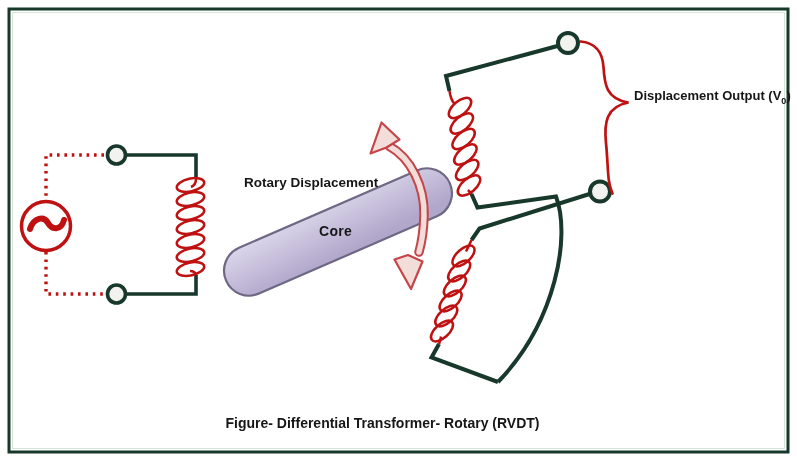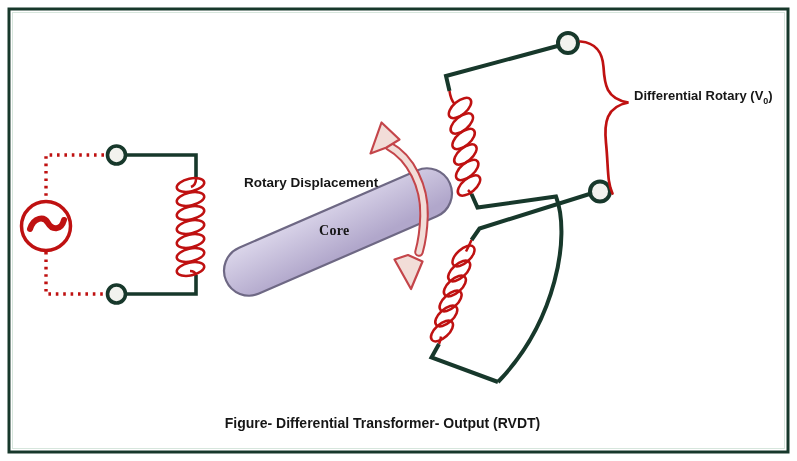--- a/index.html
+++ b/index.html
@@ -24,21 +24,21 @@
     overflow:hidden;
   }
   .stage svg{position:absolute;left:0;top:0;}
   .lbl{
     position:absolute;
     color:var(--text-ink);
     font-weight:bold;
     white-space:nowrap;
   }
   .lbl-rotary{left:244px;top:143px;font-size:13.5px;margin-top:32px;}
-  .lbl-core{left:319px;top:223px;font-size:14px;letter-spacing:.3px;font-family:Liberation Serif, serif;}
+  .lbl-core{left:319px;top:223px;font-size:14px;letter-spacing:.3px;}
   .lbl-output{left:634px;top:88px;font-size:13px;}
   .lbl-output sub{font-size:9px;}
   .lbl-caption{left:0;top:415px;width:797px;padding-right:32px;box-sizing:border-box;text-align:center;font-size:14px;}
 </style>
 </head>
 <body>
 
 <div class="stage">
   <svg width="797" height="461" viewBox="0 0 797 461">
     <defs>
@@ -128,16 +128,16 @@
       <path d="M 389 146 C 411 158 425 187 424 216 C 423.5 233 421 245 419 252" style="fill:none;stroke:var(--arrow-fill);stroke-width:5.5;stroke-linecap:round"></path>
       <polygon points="381.5,122.5 370.5,153.5 386.5,147.5 399.5,139.5" style="fill:var(--arrow-fill);stroke:var(--arrow-red);stroke-width:2.2;stroke-linejoin:round"></polygon>
       <polygon points="411,289 394.5,259.5 408,255 422.5,261.5" style="fill:var(--arrow-fill);stroke:var(--arrow-red);stroke-width:2.2;stroke-linejoin:round"></polygon>
     </g>
   </svg>
 
   <div class="lbl lbl-rotary">Rotary Displacement</div>
 
   <div class="lbl lbl-core">Core</div>
 
-  <div class="lbl lbl-output"><span>Differential Rotary (V</span><sub>0</sub><span>)</span></div>
+  <div class="lbl lbl-output"><span>Displacement Output (V</span><sub>0</sub><span>)</span></div>
 
-  <div class="lbl lbl-caption">Figure- Differential Transformer- Output (RVDT)</div>
+  <div class="lbl lbl-caption">Figure- Differential Transformer- Rotary (RVDT)</div>
 </div>
 
 </body></html>

